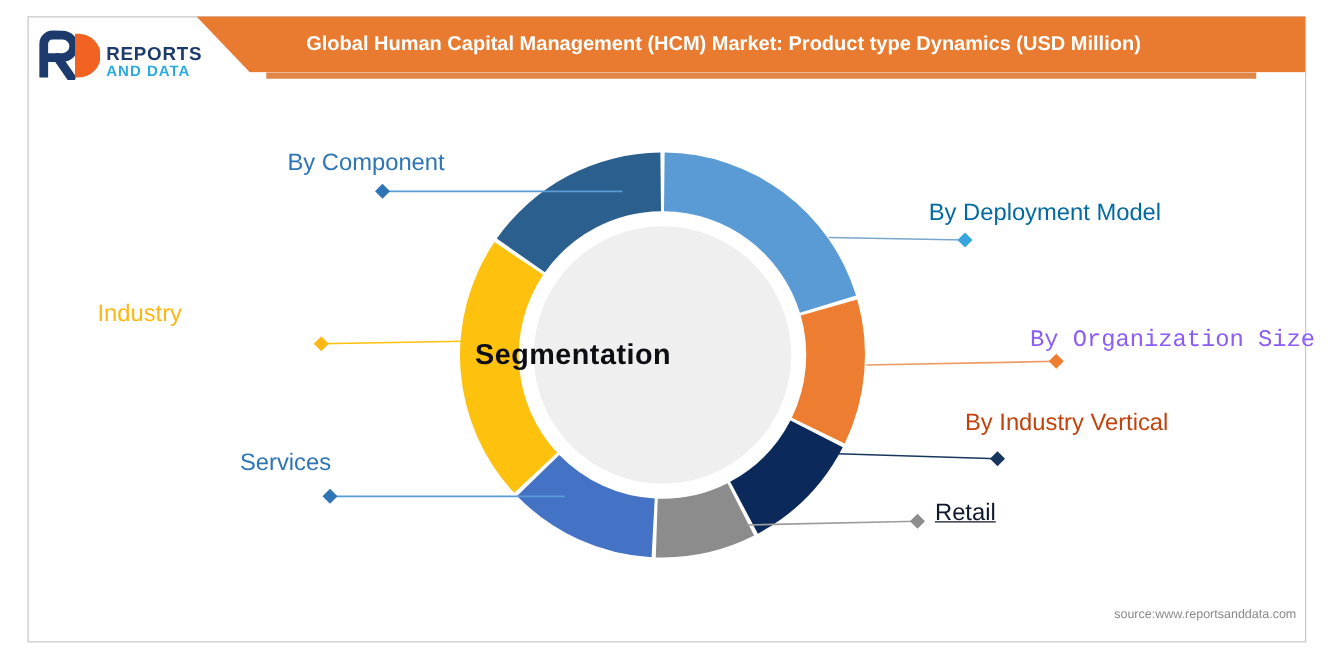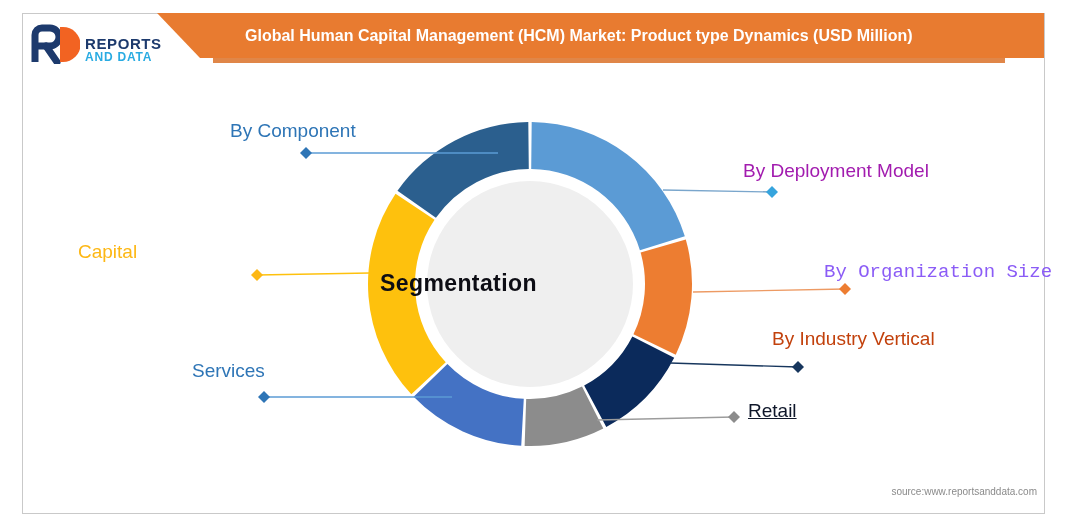--- a/index.html
+++ b/index.html
@@ -84,22 +84,22 @@
     <path d="M264 391 L270 397 L264 403 L258 397 Z" fill="#2e75b6"></path>
     <line x1="370" y1="273" x2="257" y2="275" stroke="#fec10d" stroke-width="1.4"></line>
     <path d="M257 269 L263 275 L257 281 L251 275 Z" fill="#fdb815"></path>
     <line x1="498" y1="153" x2="306" y2="153" stroke="#5b9bd5" stroke-width="1.4"></line>
     <path d="M306 147 L312 153 L306 159 L300 153 Z" fill="#2e75b6"></path>
   </svg>
 
 <div class="center-label">Segmentation</div>
 
 <div id="callout-labels">
-    <div class="callout-label" style="left: 743px; top: 160px; color: #a21caf;">By Deployment Model</div>
+    <div class="callout-label" style="left: 743px; top: 160px; color: #0369a1;">By Deployment Model</div>
     <div class="callout-label" style="left: 824px; top: 261px; color: #8b5cf6; font-family: Liberation Mono, monospace;">By Organization Size</div>
     <div class="callout-label" style="left: 772px; top: 328px; color: #c2410c;">By Industry Vertical</div>
     <div class="callout-label" style="left: 748px; top: 400px; color: #0f172a; text-decoration: underline;">Retail</div>
     <div class="callout-label" style="left: 192px; top: 360px; color: rgb(46, 117, 182);">Services</div>
-    <div class="callout-label" style="left: 78px; top: 241px; color: rgb(253, 183, 20);">Capital</div>
+    <div class="callout-label" style="left: 78px; top: 241px; color: rgb(253, 183, 20);">Industry</div>
     <div class="callout-label" style="left: 230px; top: 120px; color: rgb(46, 117, 182);">By Component</div>
   </div>
 
 <div class="source-text">source:www.reportsanddata.com</div>
 
 </body></html>

